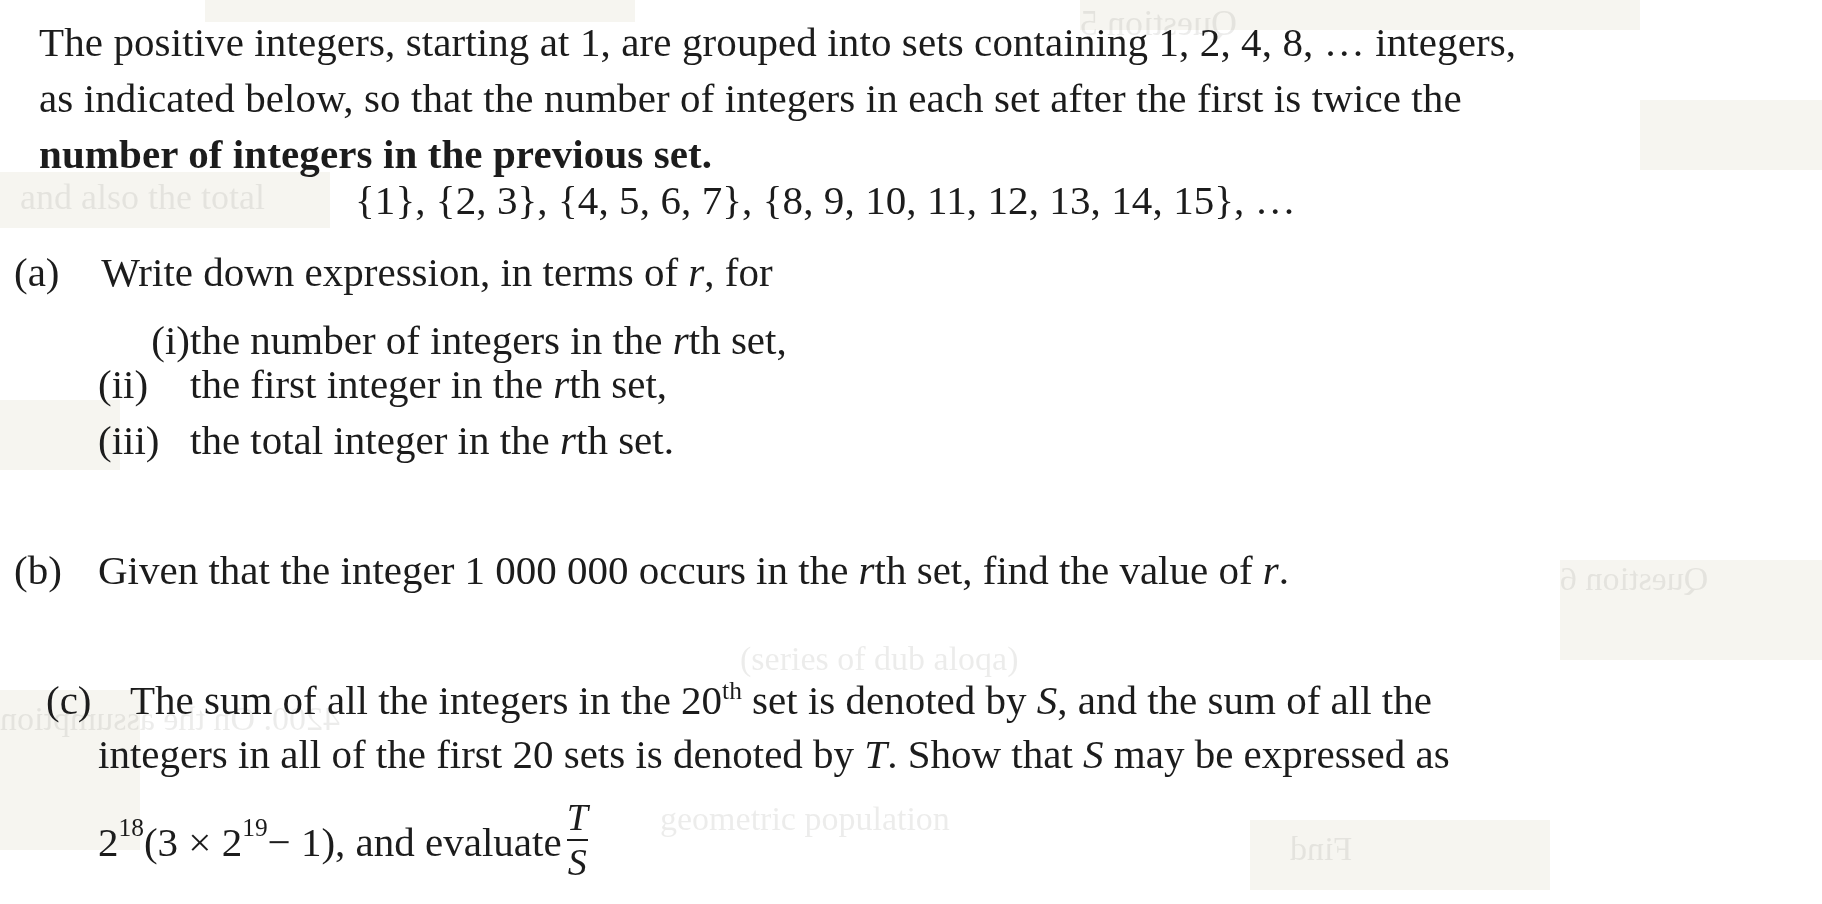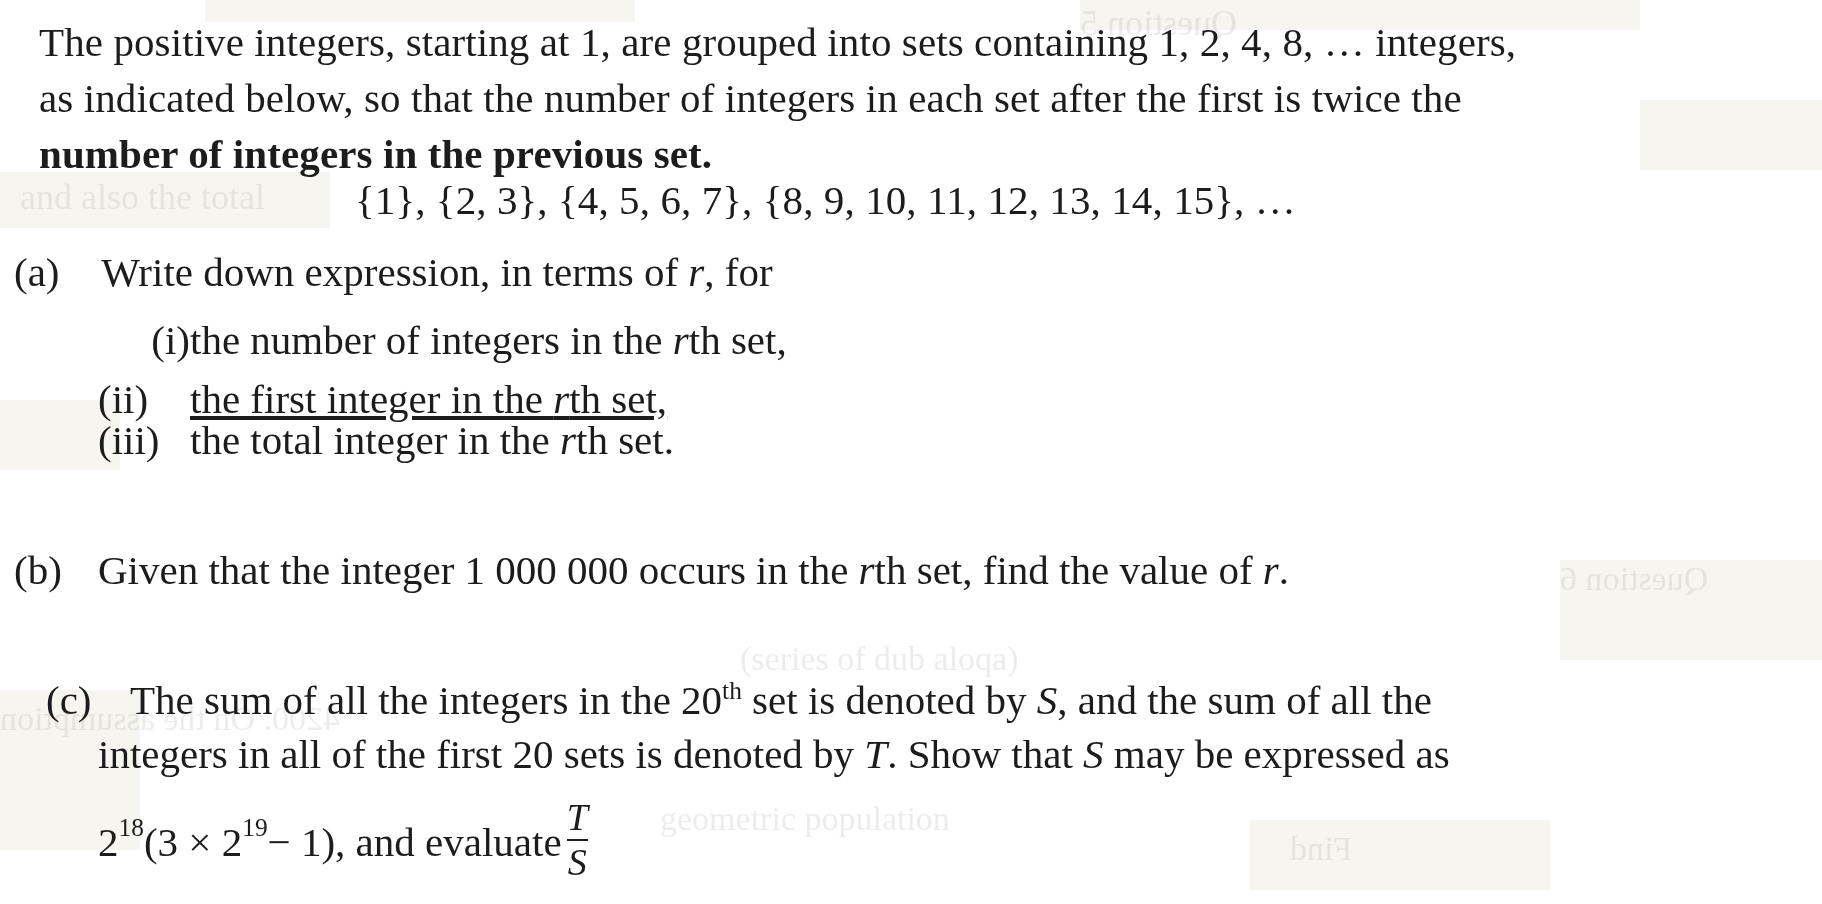--- a/index.html
+++ b/index.html
@@ -120,21 +120,21 @@
   <div class="row" style="left:14px;top:248px;">
     <span class="marker">(a)</span>
     <span style="display:inline-block;width:22px;"></span>
     <span>Write down expression, in terms of </span><span class="ital">r</span><span>, for</span>
   </div>
 
   <div class="row" style="left:98px;top:316px;text-align:right;">
     <span class="marker" style="width:92px;">(i)</span><span>the number of integers in the </span><span class="ital">r</span><span>th set,</span>
   </div>
 
-  <div class="row" style="left:98px;top:375px;text-decoration:underline;">
+  <div class="row" style="left:98px;top:360px;">
     <span class="marker" style="width:92px;">(ii)</span><span>the first integer in the </span><span class="ital">r</span><span>th set,</span>
   </div>
 
   <div class="row" style="left:98px;top:416px;">
     <span class="marker" style="width:92px;">(iii)</span><span>the total integer in the </span><span class="ital">r</span><span>th set.</span>
   </div>
 
   <div class="row" style="left:14px;top:546px;">
     <span class="marker" style="width:84px;">(b)</span><span>Given that the integer 1 000 000 occurs in the </span><span class="ital">r</span><span>th set, find the value of </span><span class="ital">r</span><span>.</span>
   </div>

